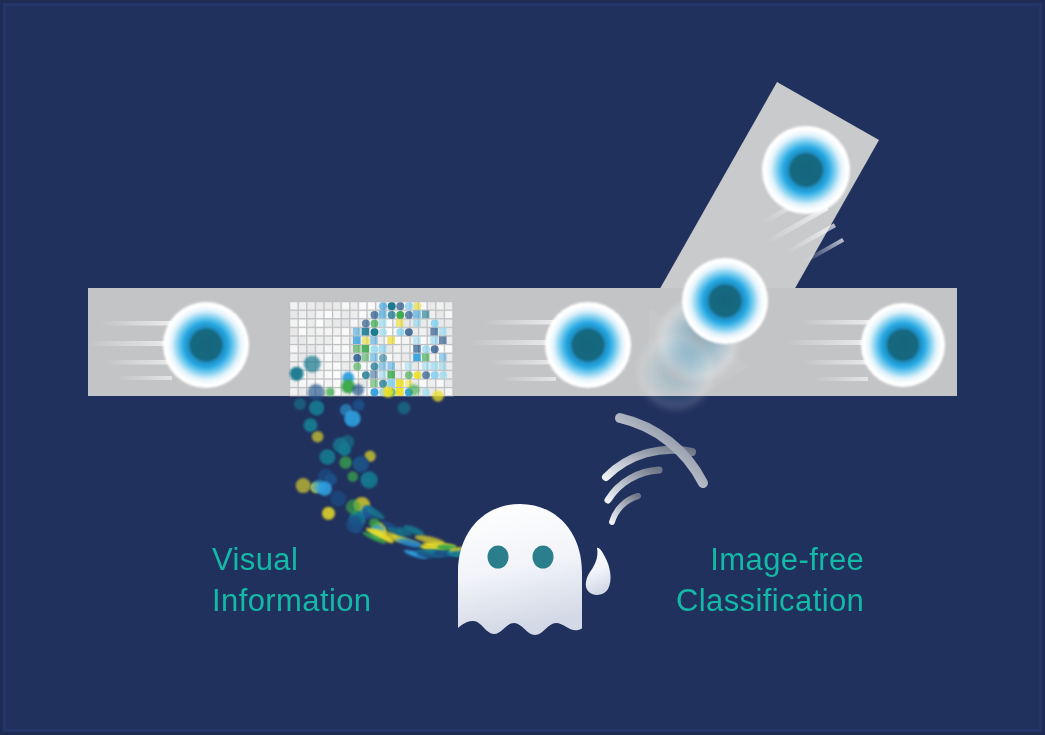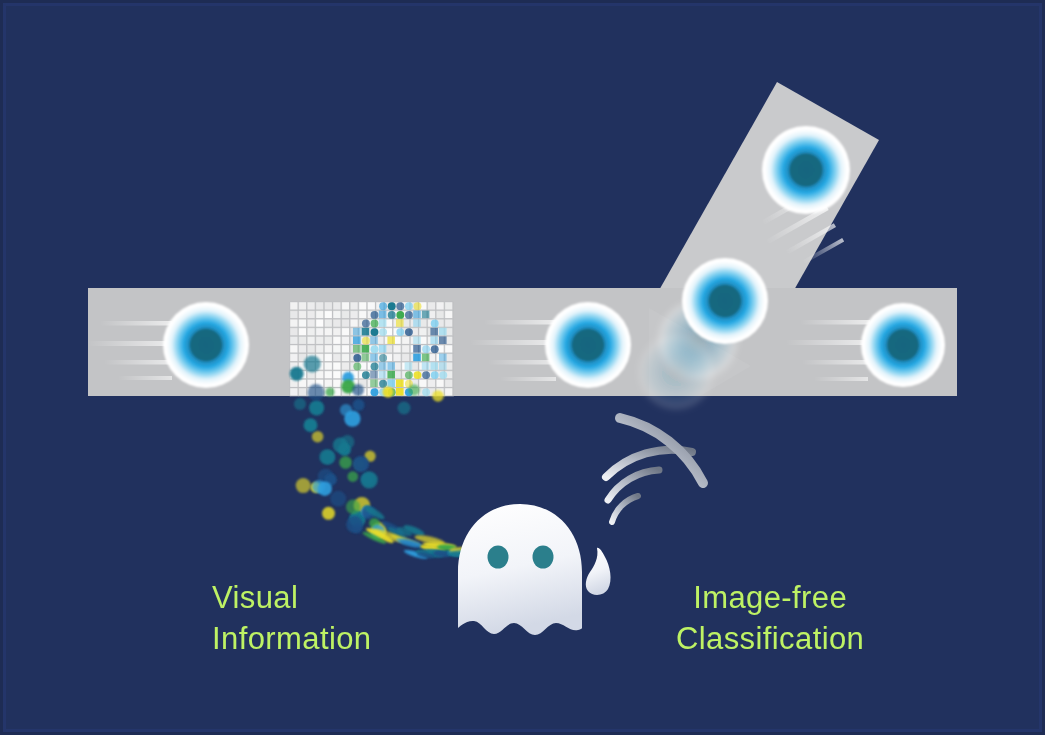--- a/index.html
+++ b/index.html
@@ -27,38 +27,37 @@
   }
   #svg-stage {
     position: absolute;
     left: 0;
     top: 0;
     width: 1045px;
     height: 735px;
   }
   .caption {
     position: absolute;
-    color: #bef264;
+    color: #14b8a6;
     font-size: 31px;
     line-height: 1.32;
     letter-spacing: 0.4px;
     white-space: pre-line;
     font-weight: 400;
     z-index: 40;
-    margin-top: 38px;
   }
   #caption-left {
     left: 212px;
     top: 540px;
     text-align: left;
   }
   #caption-right {
     left: 676px;
     top: 540px;
-    text-align: center;
+    text-align: right;
   }
 </style>
 </head>
 <body>
 
 <div id="figure">
 
   <svg id="svg-stage" viewBox="0 0 1045 735" xmlns="http://www.w3.org/2000/svg">
     <defs>
 

